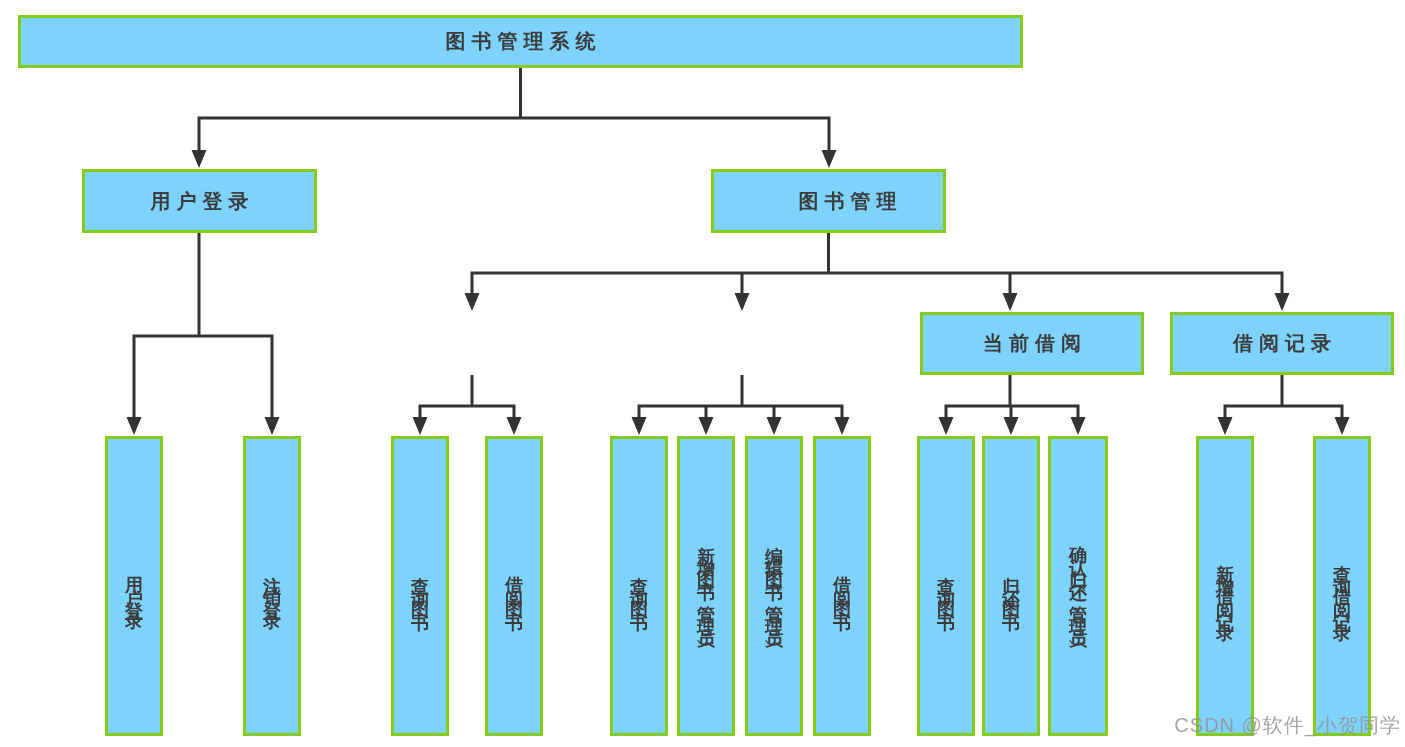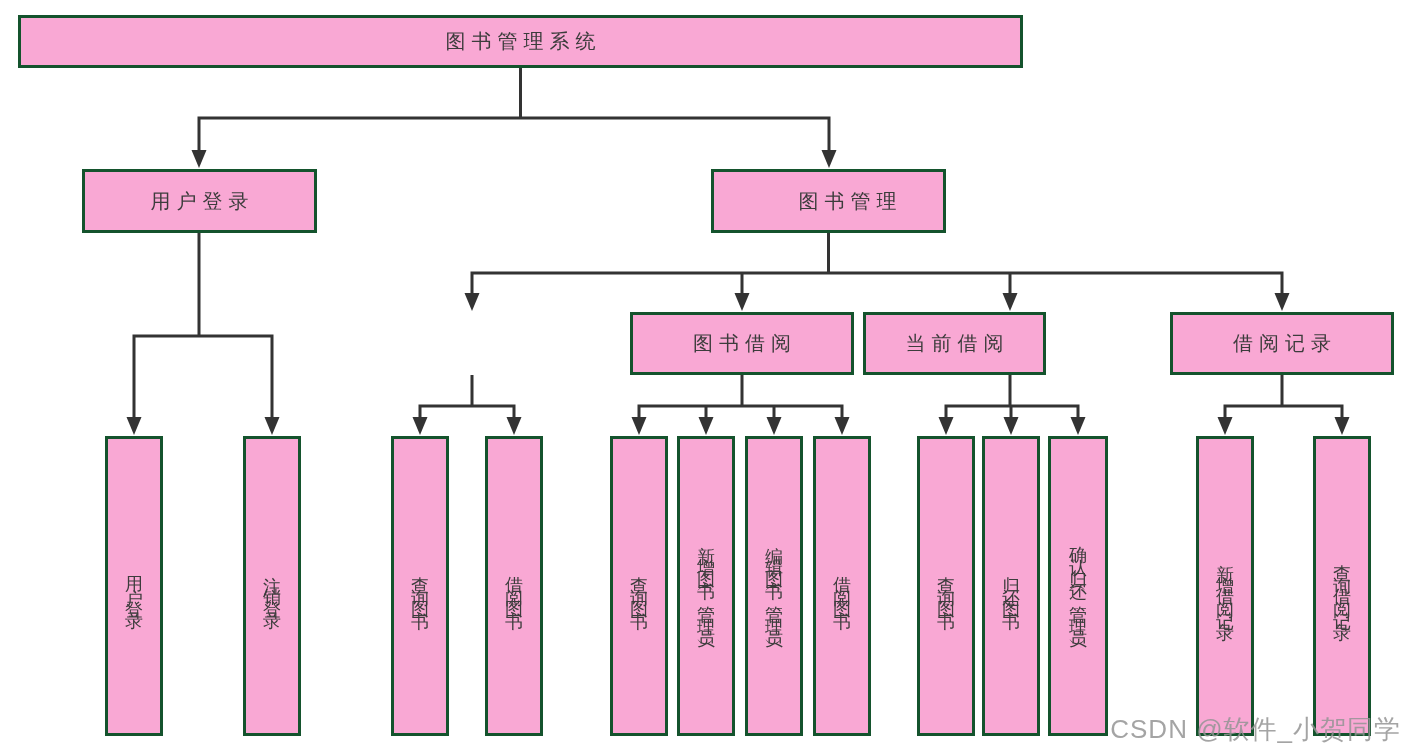--- a/index.html
+++ b/index.html
@@ -2,31 +2,31 @@
 <html><head>
 <meta charset="utf-8">
 <style>
   html,body { margin:0; padding:0; background:#ffffff; }
   .stage {
     position:relative; width:1405px; height:747px; background:#ffffff;
     font-family:"Liberation Sans", sans-serif; overflow:hidden;
   }
   svg.connectors { position:absolute; left:0; top:0; width:1405px; height:747px; }
   .node {
-    position:absolute; box-sizing:border-box; background:#f9a8d4;
-    border:3px solid #14532d; color:#3c3c3c;
-    display:flex; align-items:center; justify-content:center;
+    position:absolute; box-sizing:border-box; background:#7dd3fc;
+    border:3px solid #84cc16; color:#3c3c3c;
+    display:flex; align-items:center; justify-content:center;font-weight:bold;
   }
   .hnode { font-size:20px; letter-spacing:6px; padding-left:6px; white-space:nowrap; }
   .vnode {
     writing-mode:vertical-rl; text-orientation:mixed;
     font-size:18px; letter-spacing:12px; white-space:nowrap;
   }
   .watermark {
-    position:absolute; right:4px; top:712px; font-size:26px;
+    position:absolute; right:4px; top:712px; font-size:20px;
     color:rgba(148,148,148,0.85); letter-spacing:1px; z-index:9; white-space:nowrap;
   }
 </style>
 </head>
 <body>
 
 <div class="stage">
 
   <svg class="connectors" viewBox="0 0 1405 747" xmlns="http://www.w3.org/2000/svg">
     <g stroke="#333333" stroke-width="3" fill="none">
@@ -59,22 +59,21 @@
       <polygon points="1217.5,417 1232.5,417 1225,435"></polygon>
       <polygon points="1334.5,417 1349.5,417 1342,435"></polygon>
     </g>
   </svg>
 
   <div class="node hnode" style="left:18px; top:15px; width:1005px; height:53px;">图书管理系统</div>
 
   <div class="node hnode" style="left:82px; top:169px; width:235px; height:64px;">用户登录</div>
   <div class="node hnode" style="left:711px; top:169px; width:235px; height:64px;padding-left:44px;">图书管理</div>
 
-  <div class="node hnode" style="left:630px; top:312px; width:224px; height:63px;">图书借阅</div>
-  <div class="node hnode" style="left:863px; top:312px; width:183px; height:63px;">当前借阅</div>
+  <div class="node hnode" style="left:920px; top:312px; width:224px; height:63px;">当前借阅</div>
   <div class="node hnode" style="left:1170px; top:312px; width:224px; height:63px;text-align:right;">借阅记录</div>
 
   <div class="node vnode" style="left:105px; top:436px; width:58px; height:300px;">用户登录</div>
   <div class="node vnode" style="left:243px; top:436px; width:58px; height:300px;">注销登录</div>
 
   <div class="node vnode" style="left:391px; top:436px; width:58px; height:300px;">查询图书</div>
   <div class="node vnode" style="left:485px; top:436px; width:58px; height:300px;">借阅图书</div>
 
   <div class="node vnode" style="left:610px; top:436px; width:58px; height:300px;">查询图书</div>
   <div class="node vnode" style="left:677px; top:436px; width:58px; height:300px;">新增图书（管理员）</div>

